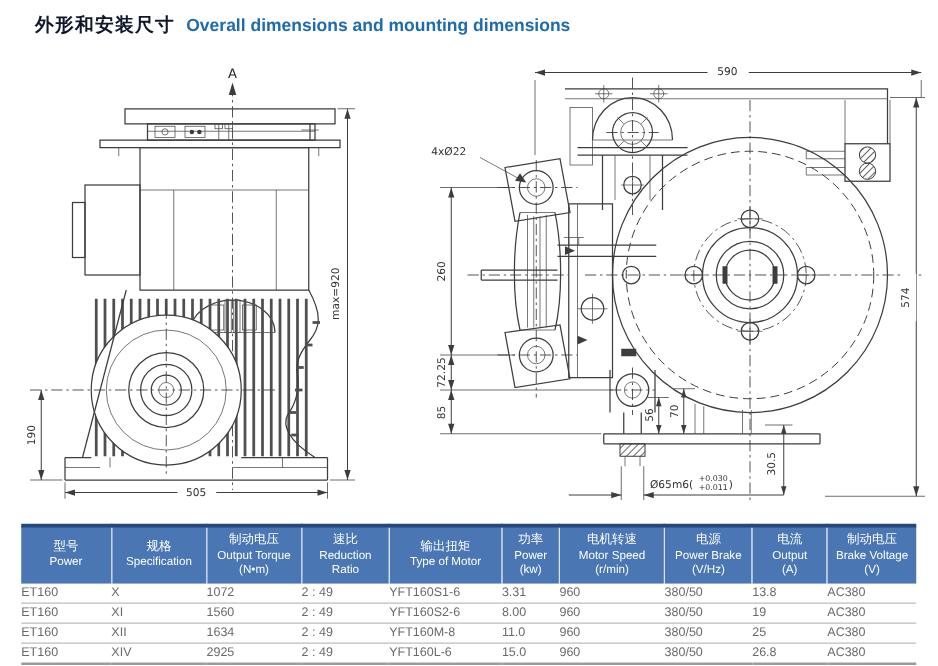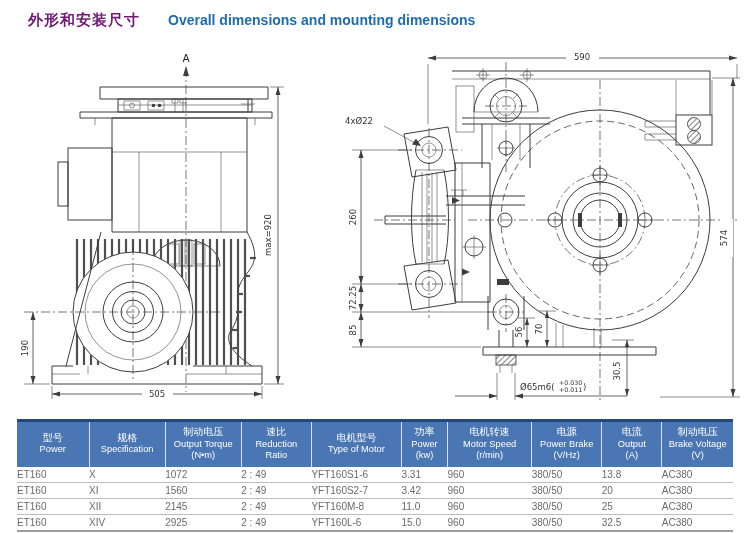--- a/index.html
+++ b/index.html
@@ -2,22 +2,22 @@
 <html><head>
 <meta charset="utf-8">
 <style>
   html,body{margin:0;padding:0;}
   body{
     width:750px;height:533px;position:relative;background:#ffffff;
     font-family:"Liberation Sans", sans-serif;overflow:hidden;
   }
   
   .title-bar{position:absolute;left:28px;top:11px;white-space:nowrap;}
-  .title-zh{font-size:15px;font-weight:700;color:#701a75;letter-spacing:1px;}
-  .title-en{font-size:14px;font-weight:700;color:#1d6cb0;margin-left:28px;}
+  .title-zh{font-size:15px;font-weight:700;color:#0f172a;letter-spacing:1px;}
+  .title-en{font-size:14px;font-weight:700;color:#1d6cb0;margin-left:9px;}
   
   .drawing{position:absolute;left:0;top:0;}
   .ln{stroke:#3d3d3d;stroke-width:1;fill:none;}
   .lnt{stroke:#4a4a4a;stroke-width:.6;fill:none;}
   .fin{stroke:#4f4f4f;stroke-width:2.2;fill:none;}
   .cl{stroke:#3d3d3d;stroke-width:.7;stroke-dasharray:9 3 2 3;fill:none;}
   .dsh{stroke:#3d3d3d;stroke-width:.8;stroke-dasharray:7 4;fill:none;}
   .dim{stroke:#3d3d3d;stroke-width:.8;fill:none;}
   .ext{stroke:#3d3d3d;stroke-width:.6;fill:none;}
   .fl{fill:#3d3d3d;stroke:none;}
@@ -393,21 +393,21 @@
             <div class="h-zh">制动电压</div>
             <div class="h-en">Output Torque</div>
             <div class="h-unit">(N•m)</div>
           </th>
         <th>
             <div class="h-zh">速比</div>
             <div class="h-en">Reduction</div>
             <div class="h-unit">Ratio</div>
           </th>
         <th>
-            <div class="h-zh">电机型号</div>
+            <div class="h-zh">输出扭矩</div>
             <div class="h-en">Type of Motor</div>
           </th>
         <th>
             <div class="h-zh">功率</div>
             <div class="h-en">Power</div>
             <div class="h-unit">(kw)</div>
           </th>
         <th>
             <div class="h-zh">电机转速</div>
             <div class="h-en">Motor Speed</div>
@@ -441,46 +441,46 @@
         <td>960</td>
         <td>380/50</td>
         <td>13.8</td>
         <td>AC380</td>
       </tr>
       <tr>
         <td>ET160</td>
         <td>XI</td>
         <td>1560</td>
         <td>2 : 49</td>
-        <td>YFT160S2-7</td>
-        <td>3.42</td>
+        <td>YFT160S2-6</td>
+        <td>8.00</td>
         <td>960</td>
         <td>380/50</td>
-        <td>20</td>
+        <td>19</td>
         <td>AC380</td>
       </tr>
       <tr>
         <td>ET160</td>
         <td>XII</td>
-        <td>2145</td>
+        <td>1634</td>
         <td>2 : 49</td>
         <td>YFT160M-8</td>
         <td>11.0</td>
         <td>960</td>
         <td>380/50</td>
         <td>25</td>
         <td>AC380</td>
       </tr>
       <tr>
         <td>ET160</td>
         <td>XIV</td>
         <td>2925</td>
         <td>2 : 49</td>
         <td>YFT160L-6</td>
         <td>15.0</td>
         <td>960</td>
         <td>380/50</td>
-        <td>32.5</td>
+        <td>26.8</td>
         <td>AC380</td>
       </tr>
     </tbody>
   </table>
 </div>
 
 </body></html>

